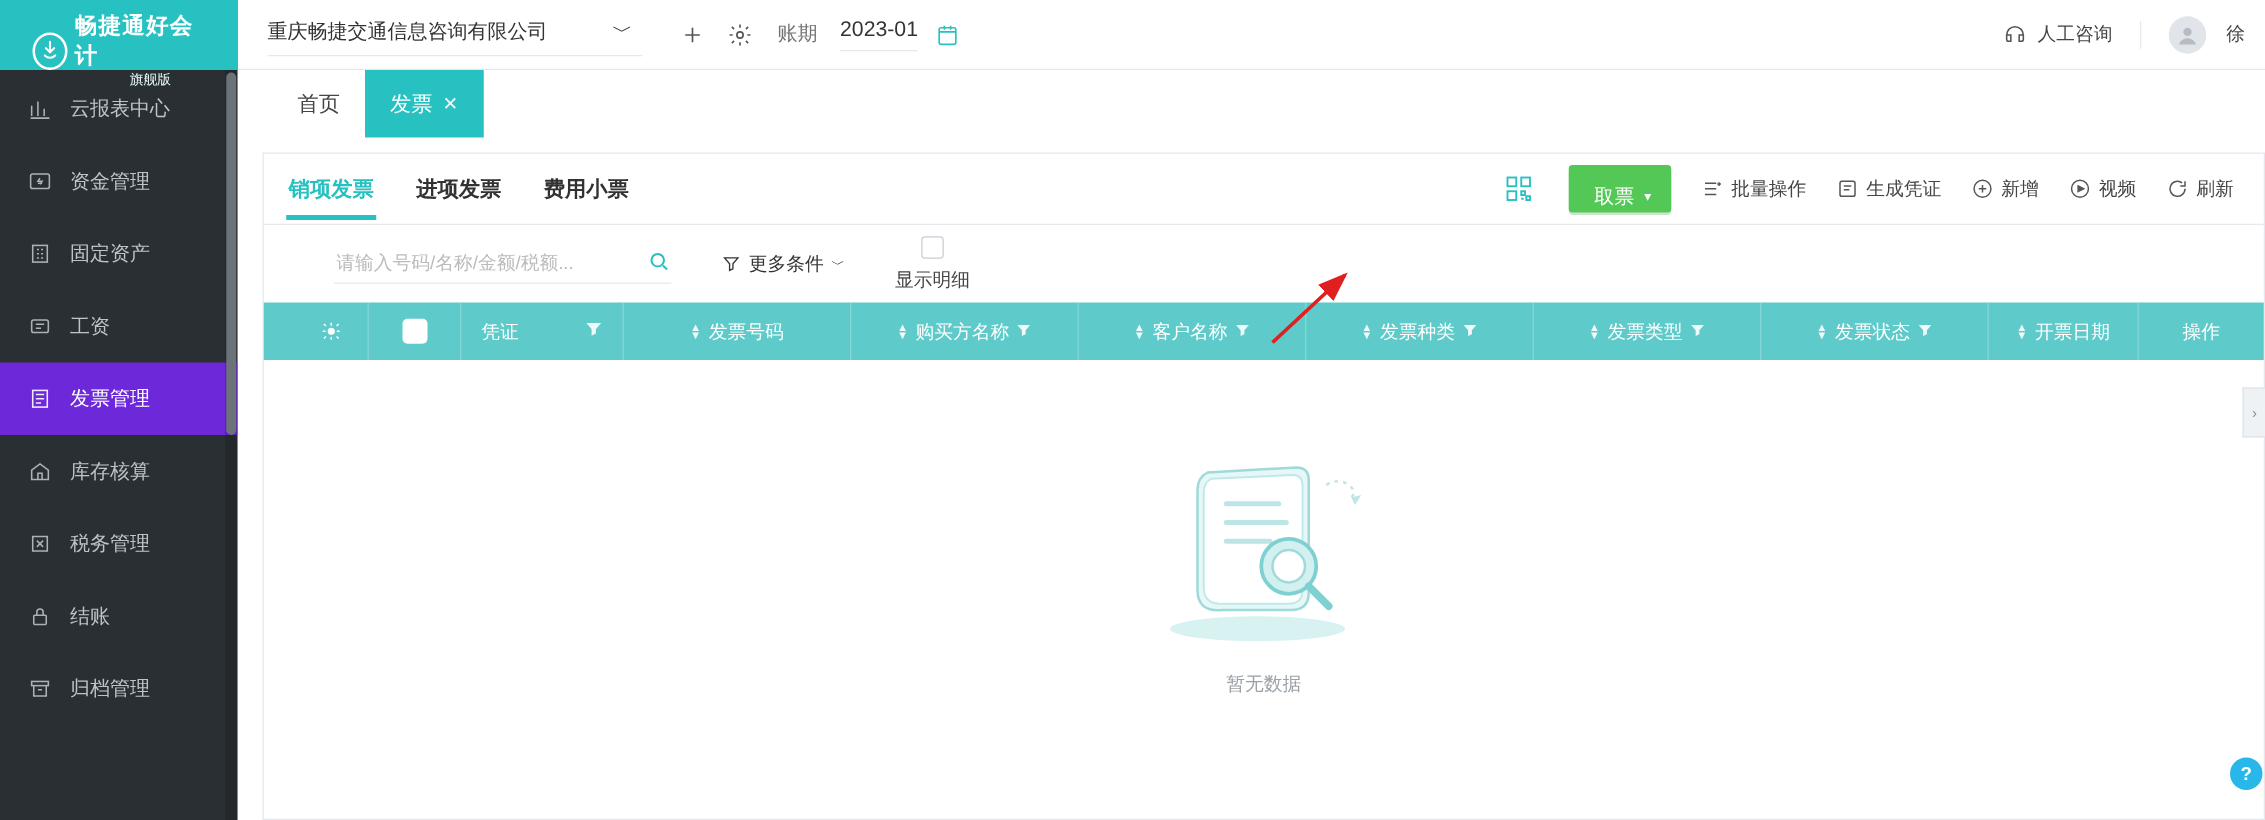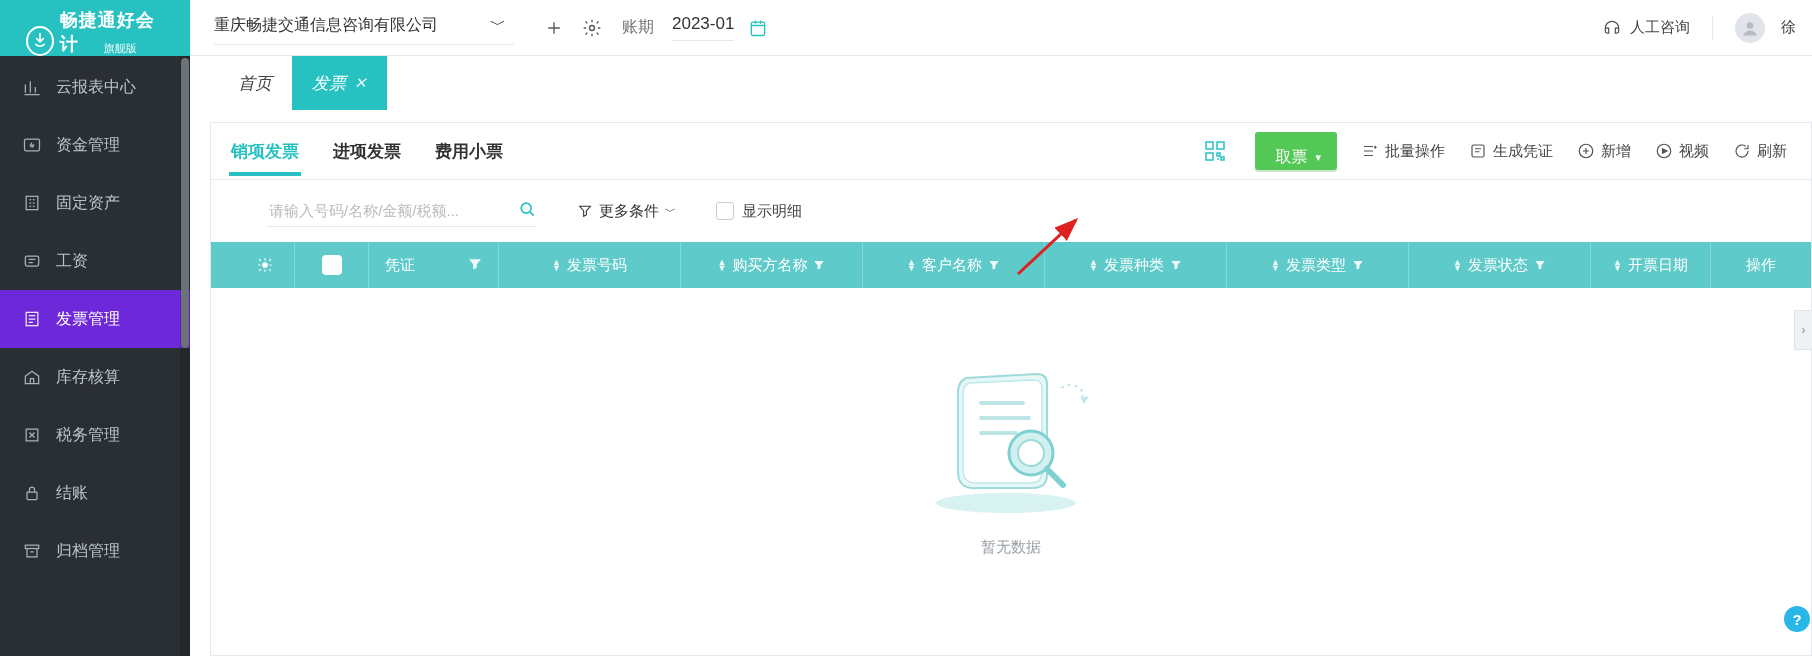--- a/index.html
+++ b/index.html
@@ -18,21 +18,21 @@
   html,body{margin:0;padding:0;height:100%;}
   body{font-family:"Microsoft YaHei","PingFang SC",Arial,sans-serif;font-size:14px;color:var(--text);background:#fff;overflow:hidden;}
   .app{display:flex;min-width:1570px;height:656px;position:relative;}
   
   
   .sidebar{width:190px;flex:0 0 190px;background:var(--sidebar);color:#cfd4d8;position:relative;display:flex;flex-direction:column;}
   .brand{background:var(--teal);color:#fff;height:56px;display:flex;align-items:flex-end;gap:6px;padding:0 26px;}
   .brand-logo{width:30px;height:30px;border:2px solid #fff;border-radius:50%;display:flex;align-items:center;justify-content:center;font-size:18px;font-weight:bold;}
   .brand-logo svg{width:20px;height:20px;}
   .brand-title{font-size:18px;font-weight:600;letter-spacing:1px;}
-  .brand-sub{position:absolute;top:33px;left:44px;font-size:11px;color:#e6fafa;}
+  .brand-sub{position:absolute;top:48px;left:44px;font-size:11px;color:#e6fafa;}
   .menu{flex:1;overflow:auto;padding-top:2px;}
   .menu-item{display:flex;align-items:center;gap:14px;height:58px;padding:0 22px;font-size:16px;color:#bdc4c9;cursor:pointer;}
   .menu-item.active{background:#6d28d9;color:#fff;text-align:center;}
   .menu-item .mi{width:20px;height:20px;display:flex;align-items:center;justify-content:center;opacity:.9;}
   .menu-item .mi svg{stroke:#b8c0c6;fill:none;stroke-width:1.5;}
   .menu-item.active .mi svg{stroke:#fff;}
   .scrollbar-track{position:absolute;right:0;top:56px;bottom:0;width:10px;background:rgba(0,0,0,.15);}
   .scrollbar-thumb{position:absolute;left:1px;right:1px;top:2px;height:290px;background:#6b7278;border-radius:4px;}
   
   
@@ -51,21 +51,21 @@
   .topbar .spacer{flex:1;}
   .consult{display:flex;align-items:flex-start;gap:8px;font-size:15px;color:#444;cursor:pointer;}
   .consult svg{stroke:#555;fill:none;stroke-width:1.5;}
   .vline{width:1px;height:22px;background:var(--line);margin:0 12px;}
   .avatar{width:30px;height:30px;border-radius:50%;background:#e1e5e9;display:flex;align-items:center;justify-content:center;}
   .avatar svg{fill:#b5bcc3;}
   .uname{margin-left:6px;font-size:15px;color:#444;}
   
   
   .tabs{height:54px;display:flex;align-items:center;padding:0 16px 0 28px;}
-  .tab{height:54px;display:flex;align-items:center;gap:8px;padding:0 20px;font-size:17px;color:#444;cursor:pointer;font-style:italic;}
+  .tab{height:54px;display:flex;align-items:center;gap:8px;padding:0 20px;font-size:17px;color:#444;cursor:pointer;}
   .tab.active{background:var(--teal);color:#fff;}
   .tab .close-x{font-size:15px;opacity:.9;}
   
   
   .content{padding:12px 0 0 20px;flex:1;display:flex;flex-direction:column;min-height:0;position:relative;}
   .card{border:1px solid var(--line);border-top:none;background:#fff;display:flex;flex-direction:column;flex:1;min-height:0;}
   
   .subtabs-row{display:flex;align-items:center;height:58px;padding:0 24px 0 18px;border-bottom:1px solid var(--line);border-top:1px solid var(--line);}
   .subtabs{display:flex;gap:30px;align-items:center;}
   .subtab{font-size:17px;font-weight:600;color:#323232;padding:12px 2px;cursor:pointer;position:relative;}
@@ -80,21 +80,21 @@
   .act svg{stroke:#555;fill:none;stroke-width:1.6;width:18px;height:18px;}
   
   .filter-row{display:flex;align-items:center;height:62px;padding:0 24px;gap:40px;}
   .search-box{display:flex;align-items:center;border-bottom:1px solid var(--line);width:270px;padding:4px 0;margin-left:32px;}
   .search-box input{border:none;outline:none;font-size:15px;flex:1;background:transparent;color:#333;}
   .search-box input::placeholder{color:#bbb;}
   .search-box .sicon{color:var(--teal);}
   .search-box .sicon svg{stroke:var(--teal);fill:none;stroke-width:2;width:20px;height:20px;}
   .more-cond{display:flex;align-items:center;gap:6px;font-size:15px;color:#333;cursor:pointer;}
   .more-cond svg{stroke:#333;fill:none;stroke-width:1.6;width:16px;height:16px;}
-  .ck{display:flex;align-items:center;gap:8px;font-size:15px;color:#444;cursor:pointer;}
+  .ck{display:flex;align-items:center;gap:8px;font-size:15px;color:#444;cursor:pointer;flex-direction:column;}
   .ck .box{width:18px;height:18px;border:1px solid #c8cdd2;border-radius:3px;background:#fff;}
   
   
   .thead{display:flex;align-items:stretch;height:46px;background:var(--head-teal);color:#fff;font-size:15px;margin:0 0 0 0;padding-left:24px;}
   .thcell{display:flex;align-items:center;justify-content:center;gap:6px;border-right:1px solid rgba(255,255,255,.25);padding:0 8px;white-space:nowrap;min-width:0;}
   .thcell:last-child{border-right:none;}
   .th-gear{width:60px;}
   .th-chk{width:74px;}
   .th-chk .box{width:20px;height:20px;border-radius:4px;background:#fff;}
   .th-voucher{width:130px;justify-content:space-between;padding:0 16px;}

